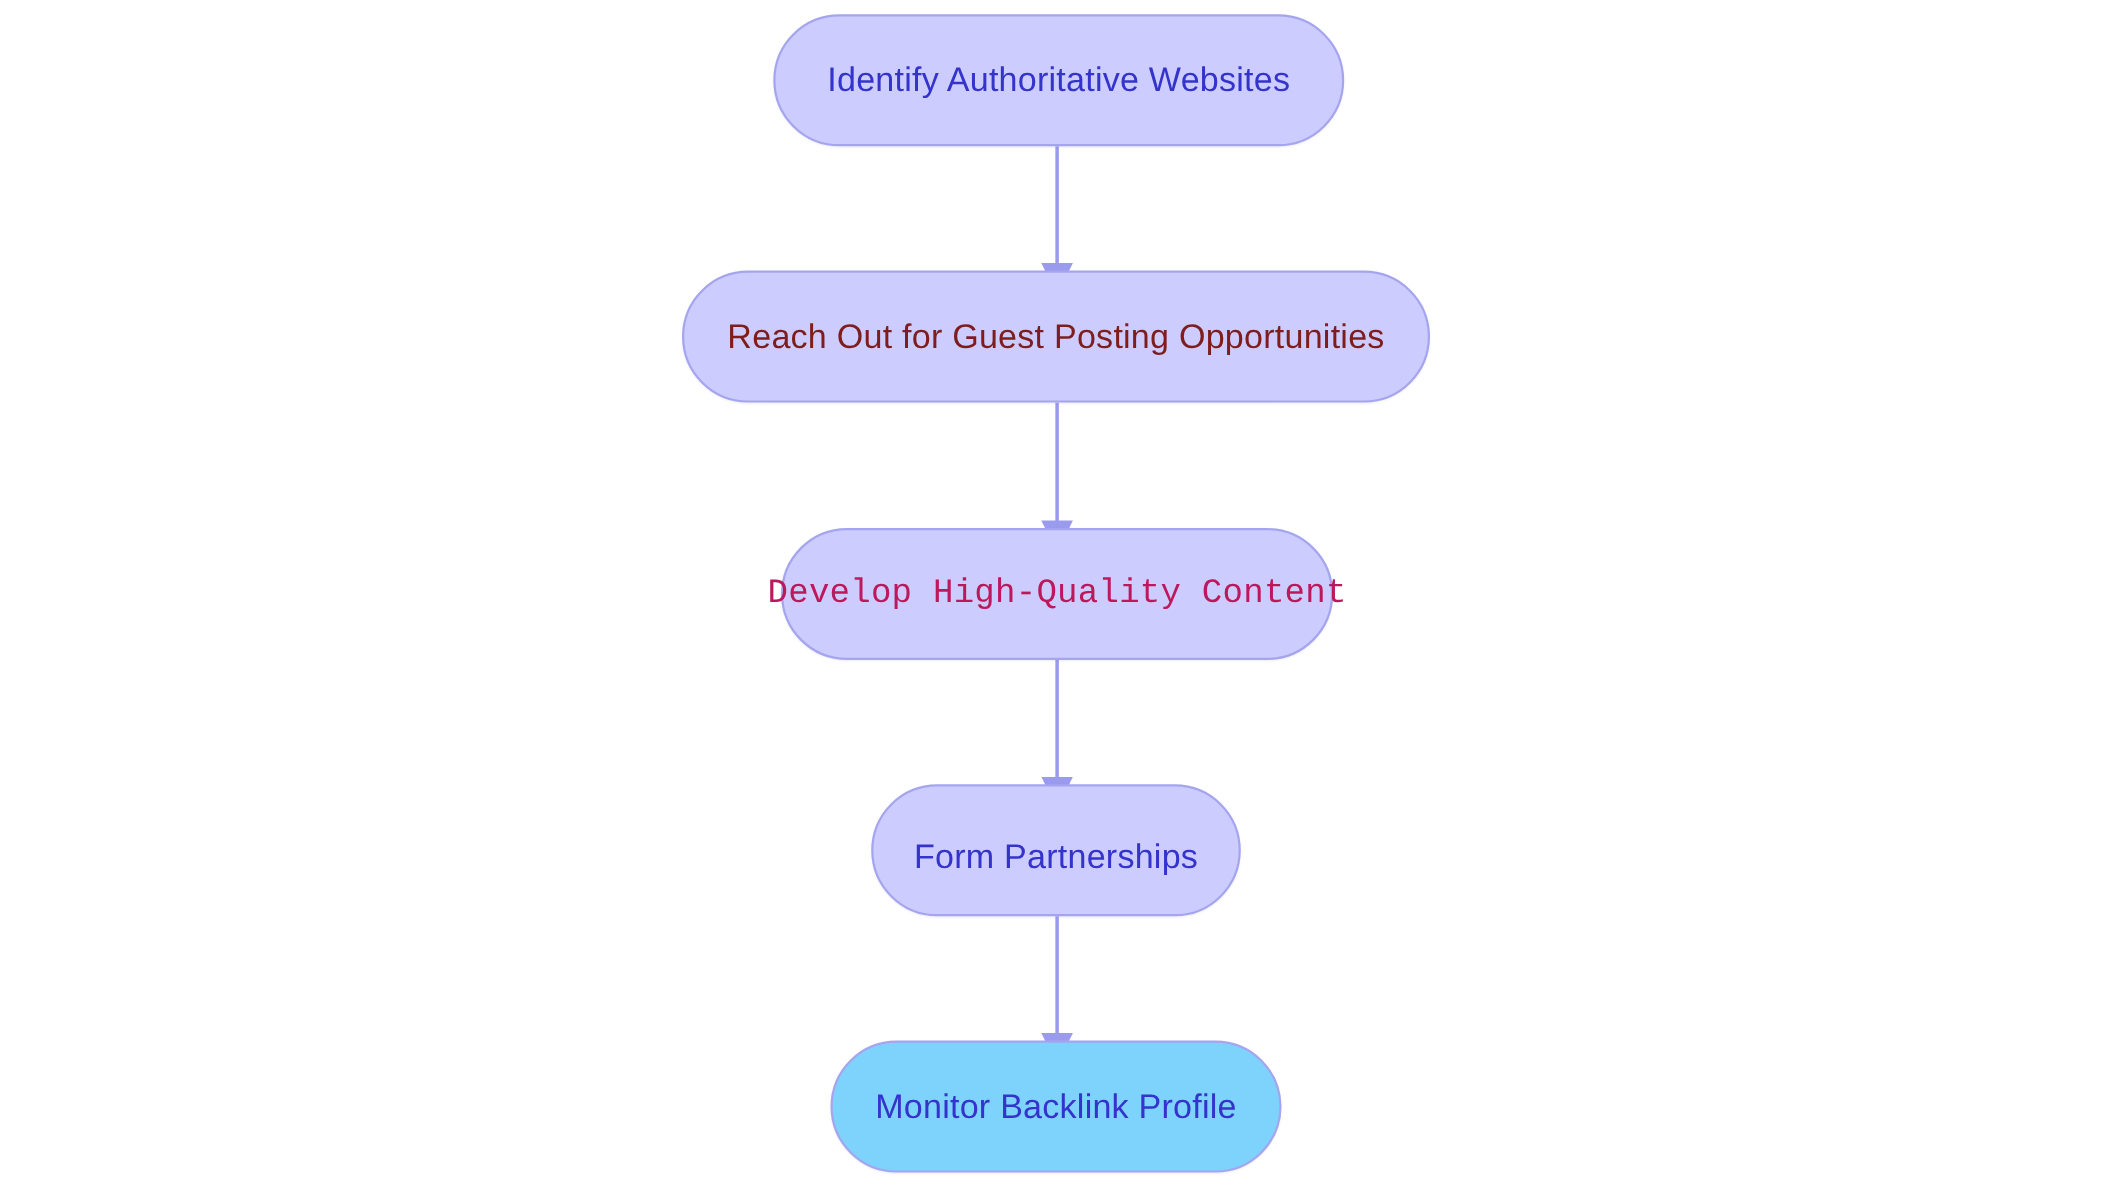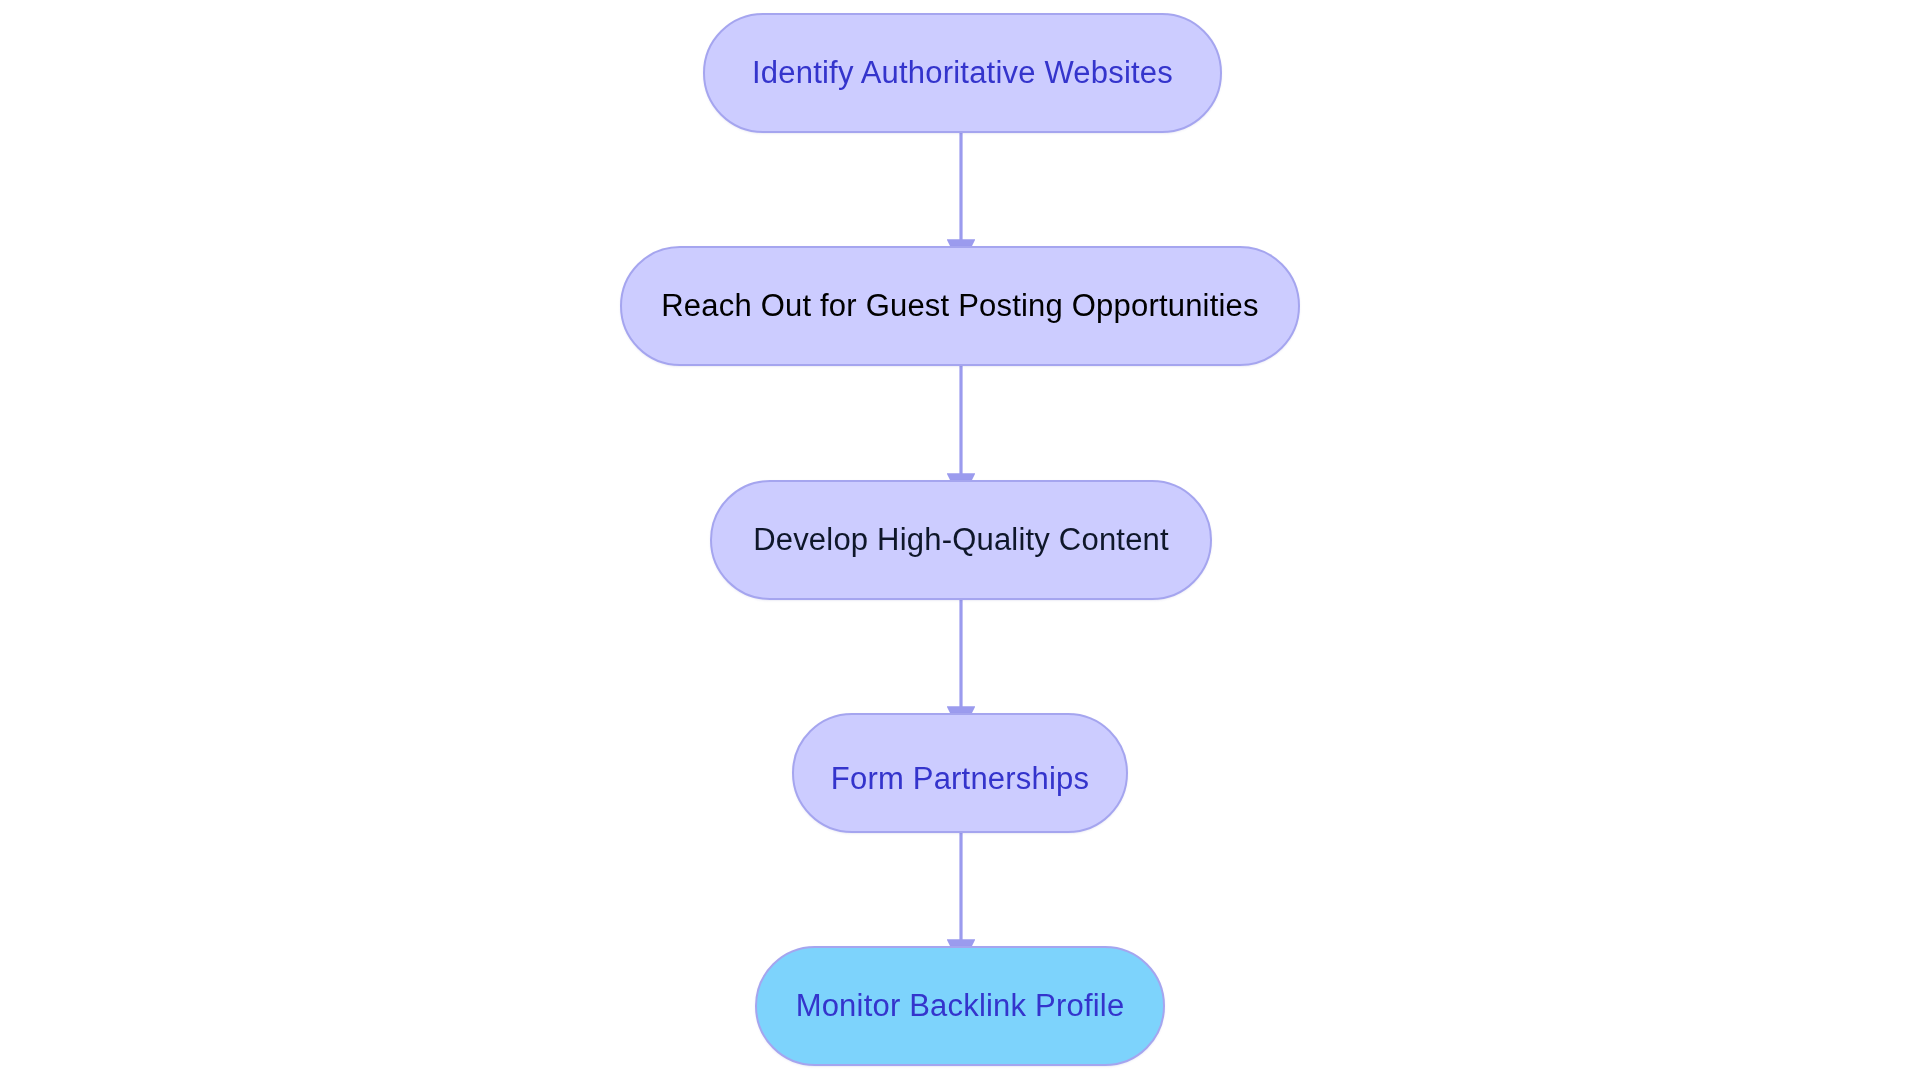--- a/index.html
+++ b/index.html
@@ -68,25 +68,25 @@
       <line class="edge-line" x1="961" y1="600" x2="961" y2="710" stroke="#9b9bee" stroke-width="3.2" marker-end="url(#arrowhead)"></line>
       <line class="edge-line" x1="961" y1="833" x2="961" y2="943" stroke="#9b9bee" stroke-width="3.2" marker-end="url(#arrowhead)"></line>
     </g>
   </svg>
 
   <div class="node" id="node-n1" style="left: 703px; top: 13px; width: 519px; height: 120px; border-radius: 60px; background: rgb(204, 204, 255); border-color: rgb(165, 165, 239);">
     <span class="node-label" style="color: rgb(52, 52, 204);">Identify Authoritative Websites</span>
   </div>
 
   <div class="node" id="node-n2" style="left: 620px; top: 246px; width: 680px; height: 120px; border-radius: 60px; background: rgb(204, 204, 255); border-color: rgb(165, 165, 239);">
-    <span class="node-label" style="color: #000000;">Reach Out for Guest Posting Opportunities</span>
+    <span class="node-label" style="color: #7f1d1d;">Reach Out for Guest Posting Opportunities</span>
   </div>
 
   <div class="node" id="node-n3" style="left: 710px; top: 480px; width: 502px; height: 120px; border-radius: 60px; background: rgb(204, 204, 255); border-color: rgb(165, 165, 239);">
-    <span class="node-label" style="color: #0f172a;">Develop High-Quality Content</span>
+    <span class="node-label" style="color: #be185d; font-family: Liberation Mono, monospace;">Develop High-Quality Content</span>
   </div>
 
   <div class="node" id="node-n4" style="left: 792px; top: 713px; width: 336px; height: 120px; border-radius: 60px; background: rgb(204, 204, 255); border-color: rgb(165, 165, 239);">
     <span class="node-label" style="color: rgb(52, 52, 204); margin-top: 12px;">Form Partnerships</span>
   </div>
 
   <div class="node" id="node-n5" style="left: 755px; top: 946px; width: 410px; height: 120px; border-radius: 60px; background: #7dd3fc; border-color: rgb(165, 165, 239);">
     <span class="node-label" style="color: rgb(52, 52, 204);">Monitor Backlink Profile</span>
   </div>
 

